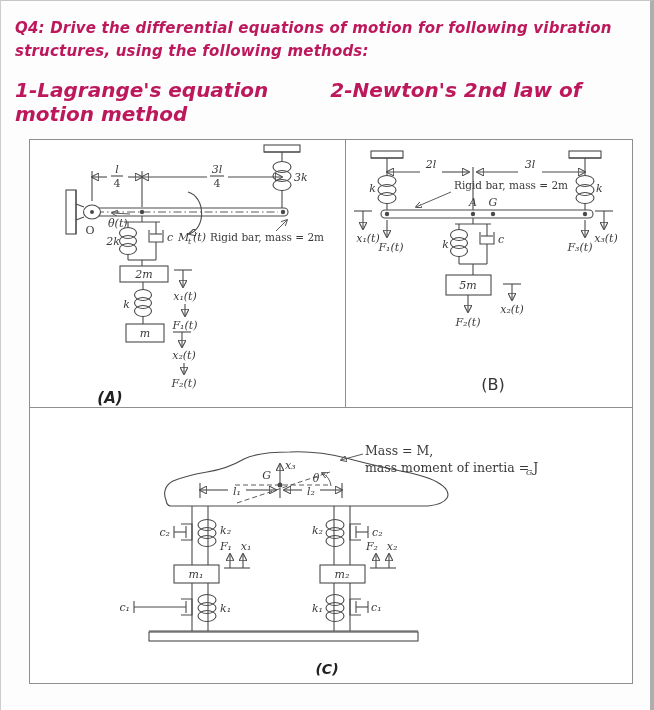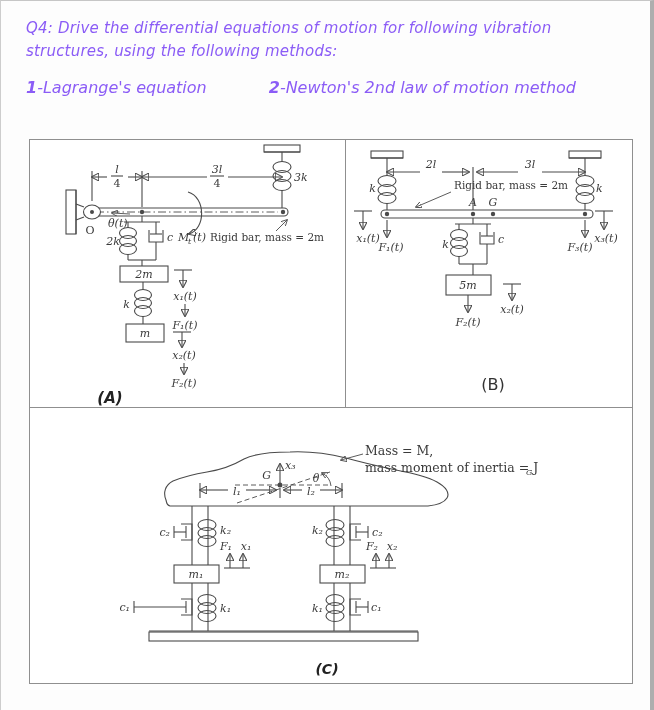--- a/index.html
+++ b/index.html
@@ -1,21 +1,21 @@
 <!DOCTYPE html>
 <html><head>
 <meta charset="utf-8">
 <style>
   html,body{margin:0;padding:0;background:#e8e8e8;}
   .screen{position:relative;width:654px;height:710px;background:#fdfdfd;overflow:hidden;
           border-top:1px solid #c6c6c6;border-left:1px solid #cdcdcd;border-right:4px solid #aeaeae;
           box-sizing:border-box;font-family:"DejaVu Sans",sans-serif;}
-  .header{position:absolute;left:25px;top:16px;width:605px;color:#8b5cf6;}
+  .header{position:absolute;left:14px;top:16px;width:605px;color:#be185d;font-weight:bold;}
   .q{font-style:italic;font-size:15px;line-height:1.55;margin:0;letter-spacing:.2px;}
-  .methods{margin:14px 0 16px 0;font-style:italic;font-size:16px;}
+  .methods{margin:14px 0 16px 0;font-style:italic;font-size:20px;}
   .methods .m1{margin-right:62px;}
   .methods b{font-style:italic;}
   .figbox{position:absolute;left:28px;top:138px;width:602px;height:543px;border:1px solid #8f8f8f;background:#fff;}
   .pA{position:absolute;left:0;top:0;border-right:1px solid #8f8f8f;border-bottom:1px solid #8f8f8f;}
   .pB{position:absolute;left:316px;top:0;border-bottom:1px solid #8f8f8f;}
   .pC{position:absolute;left:0;top:268px;}
   svg line,svg path,svg rect,svg ellipse,svg circle{stroke:#4a4a4a;stroke-width:1.1;fill:none;}
   svg .f{fill:#4a4a4a;stroke:none;}
   svg .wf{fill:#ffffff;}
   svg .thin{stroke-width:0.9;}

